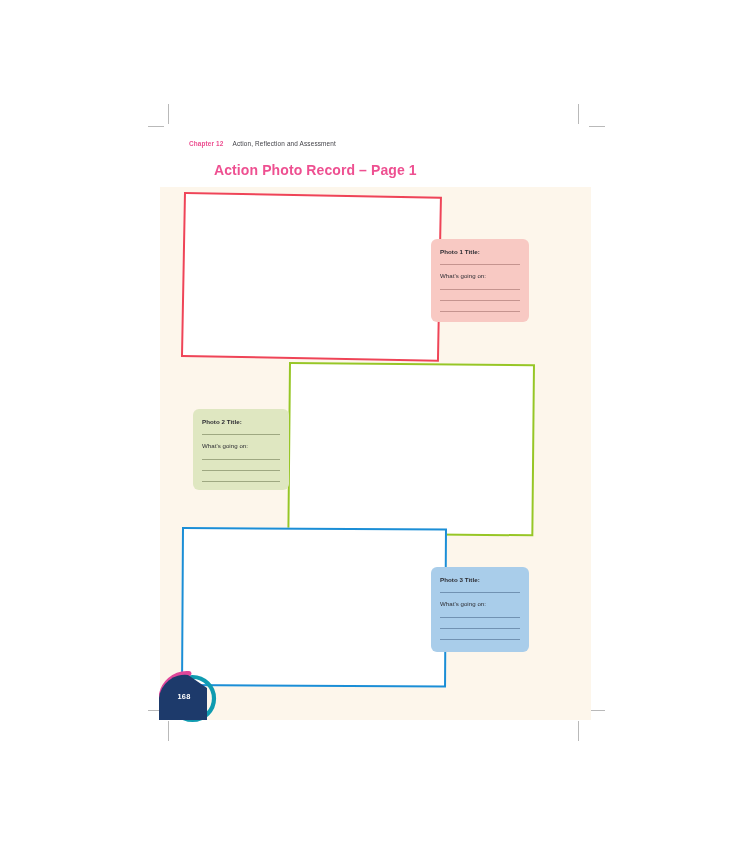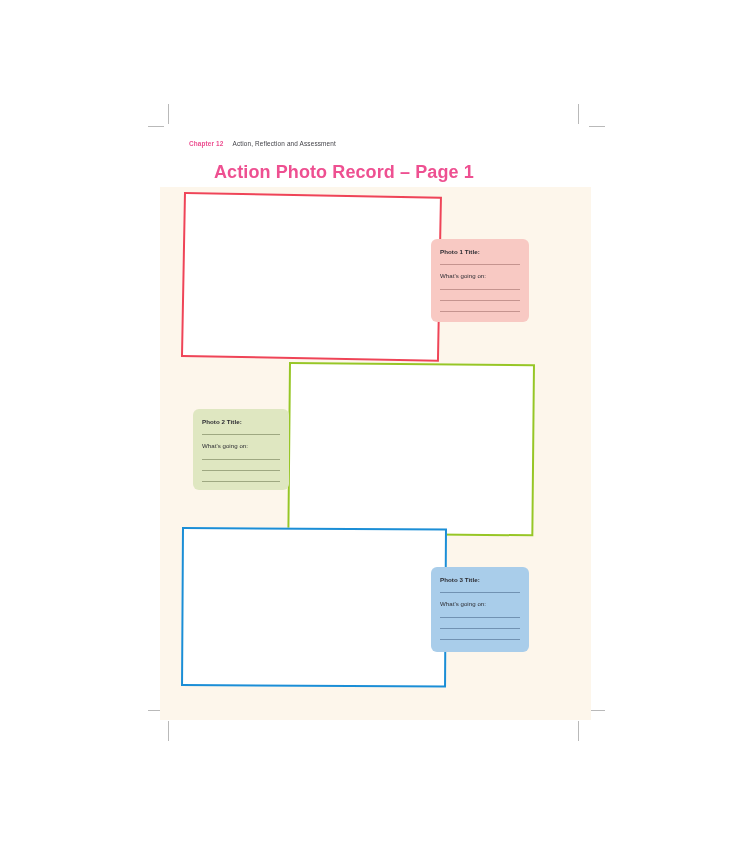--- a/index.html
+++ b/index.html
@@ -43,21 +43,21 @@
     font-weight: bold;
   }
   .chapter-title {
     color: #3f3f45;
     margin-left: 9px;
   }
   .page-title {
     position: absolute;
     left: 214px;
     top: 162px;
-    font-size: 18px;
+    font-size: 14px;
     font-weight: bold;
     color: #ee5091;
     letter-spacing: .1px;
     white-space: nowrap;
   }
 
   
   .cream-panel {
     position: absolute;
     left: 160px;
@@ -232,14 +232,22 @@
     <div class="note-title">Photo 3 Title:</div>
     <div class="rule rule-title"></div>
     <div class="sub-wrap">
       <div class="note-sub">What's going on:</div>
     </div>
     <div class="rule rule-body"></div>
     <div class="rule rule-body"></div>
     <div class="rule rule-body"></div>
   </div>
 
+  <div class="badge-wrap">
+    <svg width="62" height="58" viewBox="0 0 62 58">
+      <circle cx="33.5" cy="30.5" r="21.5" fill="none" stroke="#0f9bb0" stroke-width="4.2"></circle>
+      <path d="M2 30 A26 26 0 0 1 30 5.5" fill="none" stroke="#e0479a" stroke-width="5" stroke-linecap="round"></path>
+      <path d="M0 52 L0 30 A26 26 0 0 1 29 7 L48 20 L48 52 Z" fill="#1d3a6b"></path>
+    </svg>
+    <div class="badge-num">168</div>
+  </div>
 
 </div>
 
 </body></html>

